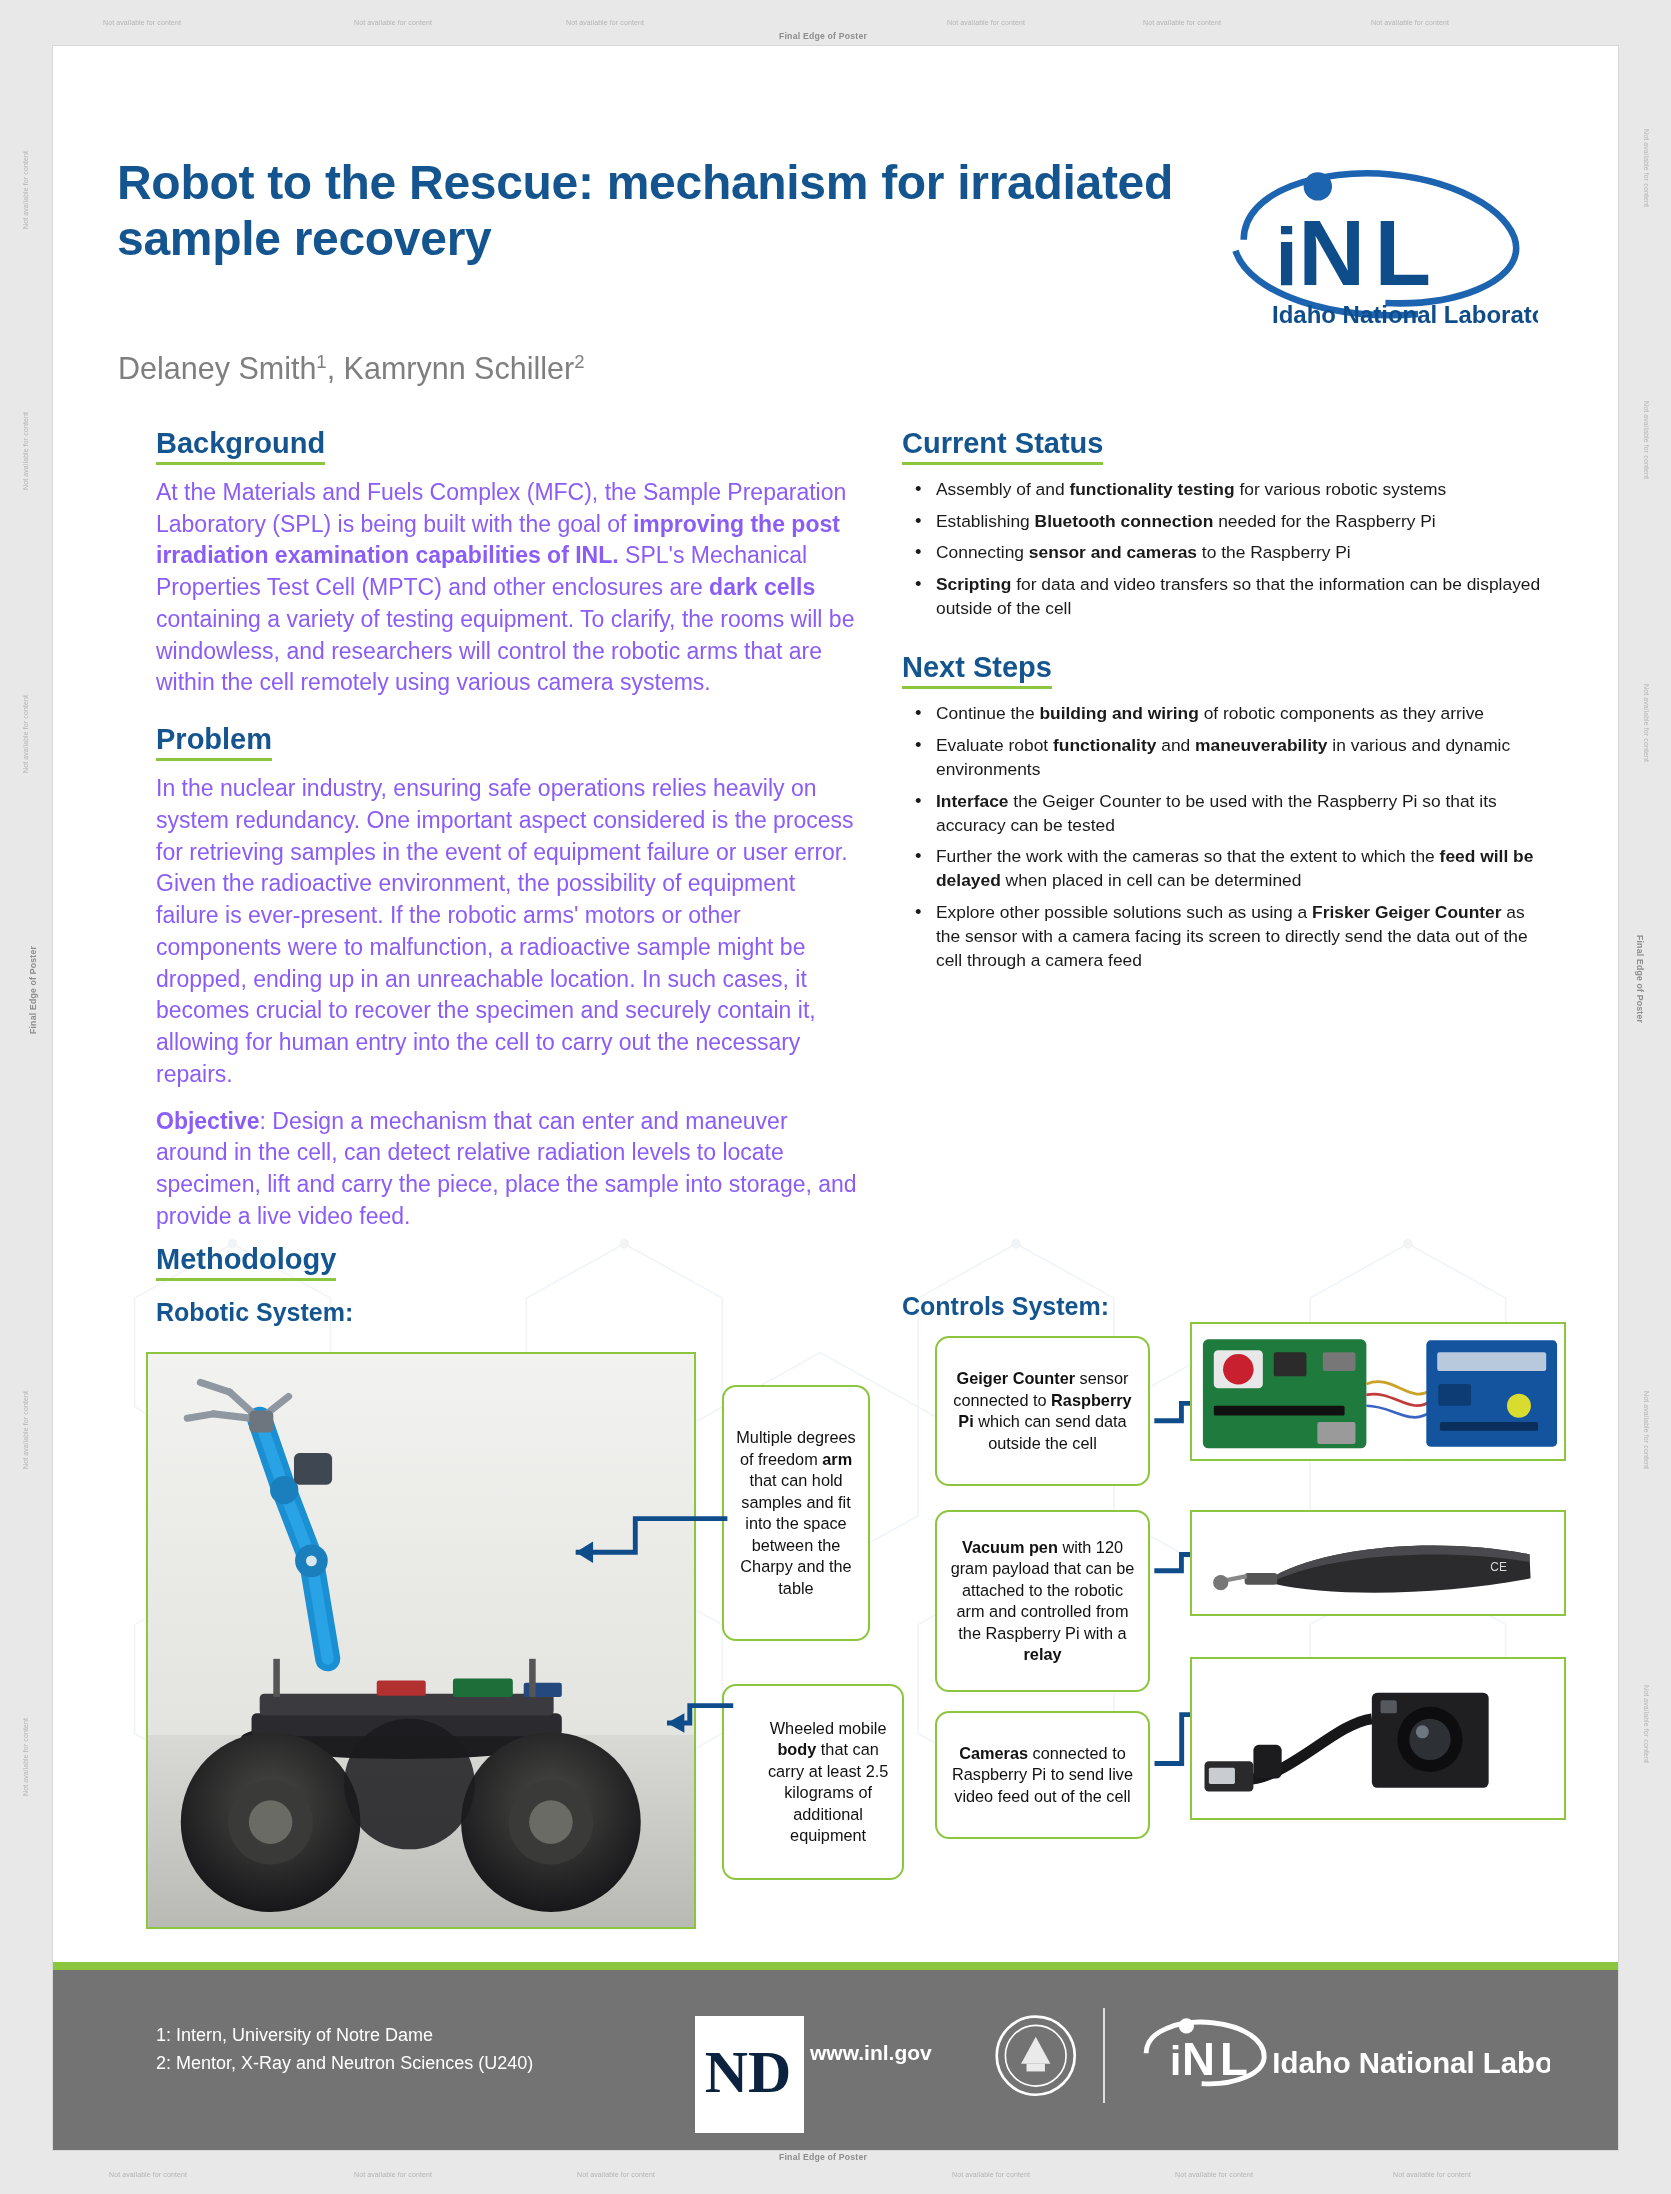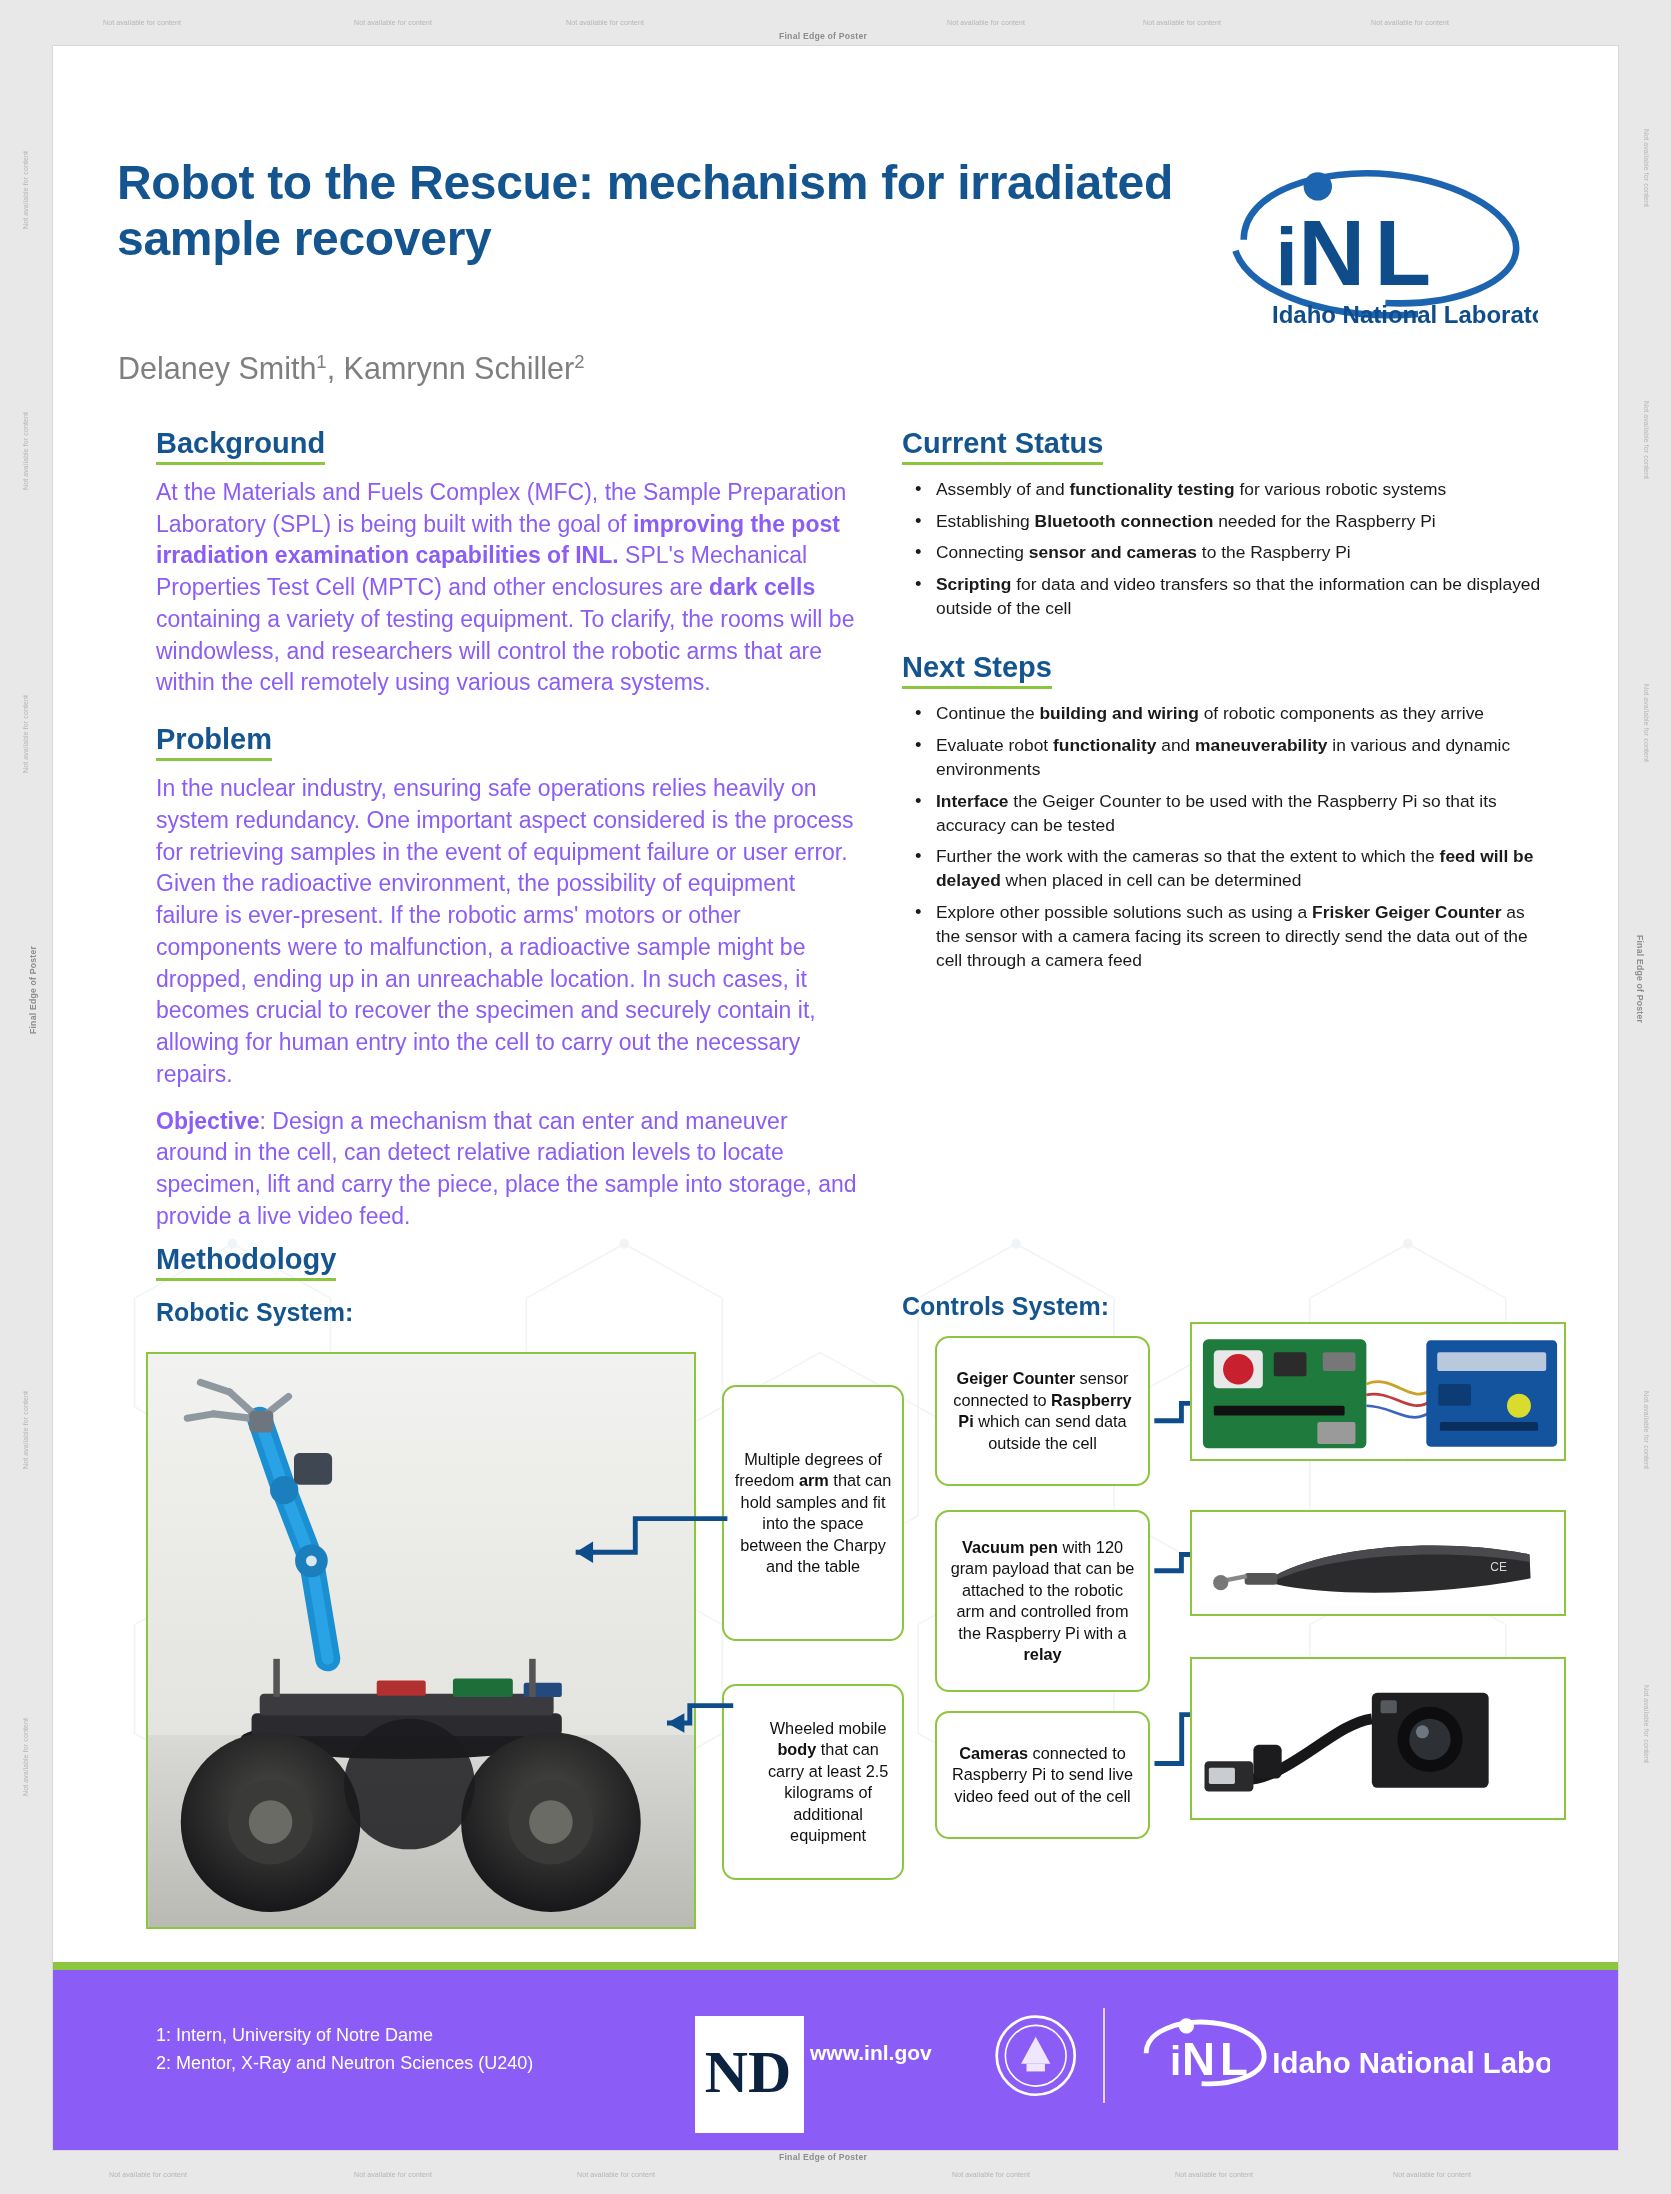--- a/index.html
+++ b/index.html
@@ -162,21 +162,21 @@
   }
   .callout b { font-weight: bold; }
 
   .arrow { position: absolute; }
 
   
   .footer {
     position: absolute;
     left: 0; bottom: 0;
     width: 1567px; height: 180px;
-    background: #8b5cf6;
+    background: #737373;
   }
   .footer-stripe {
     position: absolute;
     left: 0; bottom: 180px;
     width: 1567px; height: 7.6px;
     background: #8cc63e;
   }
   .footer-lines {
     position: absolute;
     left: 103px; top: 52px;
@@ -391,21 +391,21 @@
           <circle cx="225" cy="860" r="78" fill="#3a3a38"></circle>
           <circle cx="225" cy="860" r="40" fill="#6b6b66"></circle>
           <circle cx="740" cy="860" r="165" fill="url(#tire)"></circle>
           <circle cx="740" cy="860" r="78" fill="#3a3a38"></circle>
           <circle cx="740" cy="860" r="40" fill="#6b6b66"></circle>
           <circle cx="480" cy="790" r="120" fill="#1b1b1e" opacity=".85"></circle>
         </g>
       </svg>
     </div>
 
-    <div class="callout" style="left:669px; top:1339px; width:182px; height:256px; display:flex; align-items:center; justify-content:center;border-radius:14px;">
+    <div class="callout" style="left:669px; top:1339px; width:148px; height:256px; display:flex; align-items:center; justify-content:center;border-radius:14px;">
       <div>Multiple degrees of freedom <b>arm</b> that can hold samples and fit into the space between the Charpy and the table</div>
     </div>
     <svg class="arrow" style="left:490px; top:1464px;" width="190" height="65" viewBox="0 0 350 120">
       <path d="M340 16 L170 16 L170 78 L60 78" stroke="#0f4c8a" stroke-width="9" fill="none"></path>
       <polygon points="60,78 92,58 92,98" fill="#0f4c8a"></polygon>
     </svg>
 
     <div class="callout" style="left:669px; top:1638px; width:182px; height:196px; display:flex; align-items:center; justify-content:center;padding-left:40px;">
       <div>Wheeled mobile <b>body</b> that can carry at least 2.5 kilograms of additional equipment</div>
     </div>

